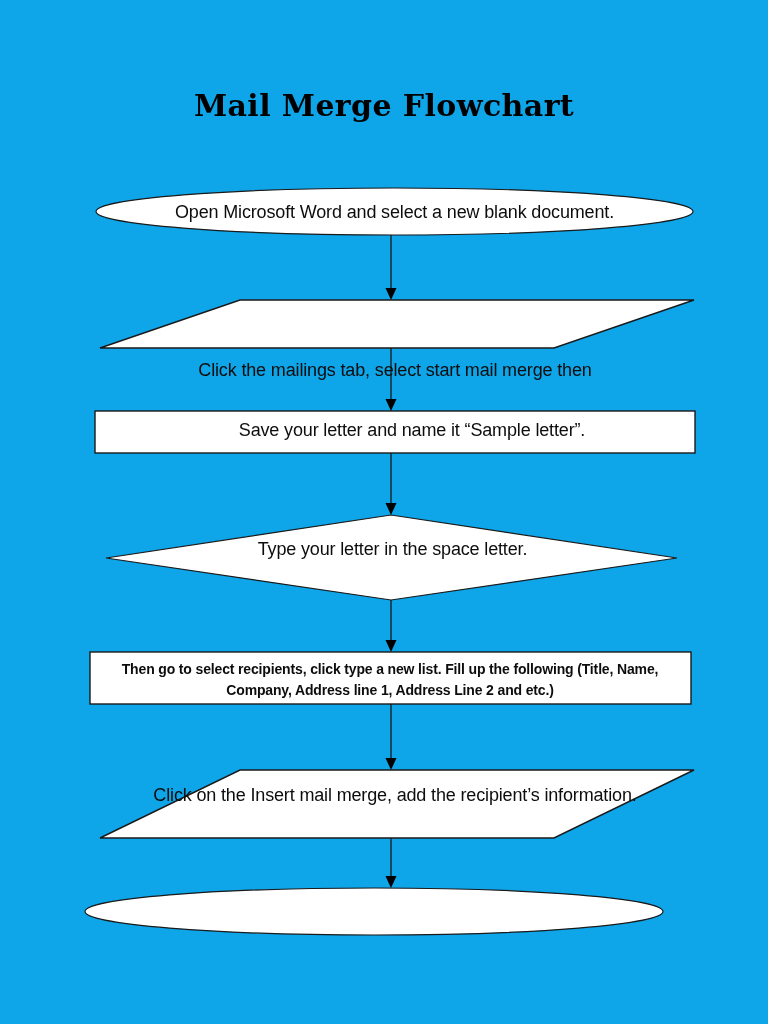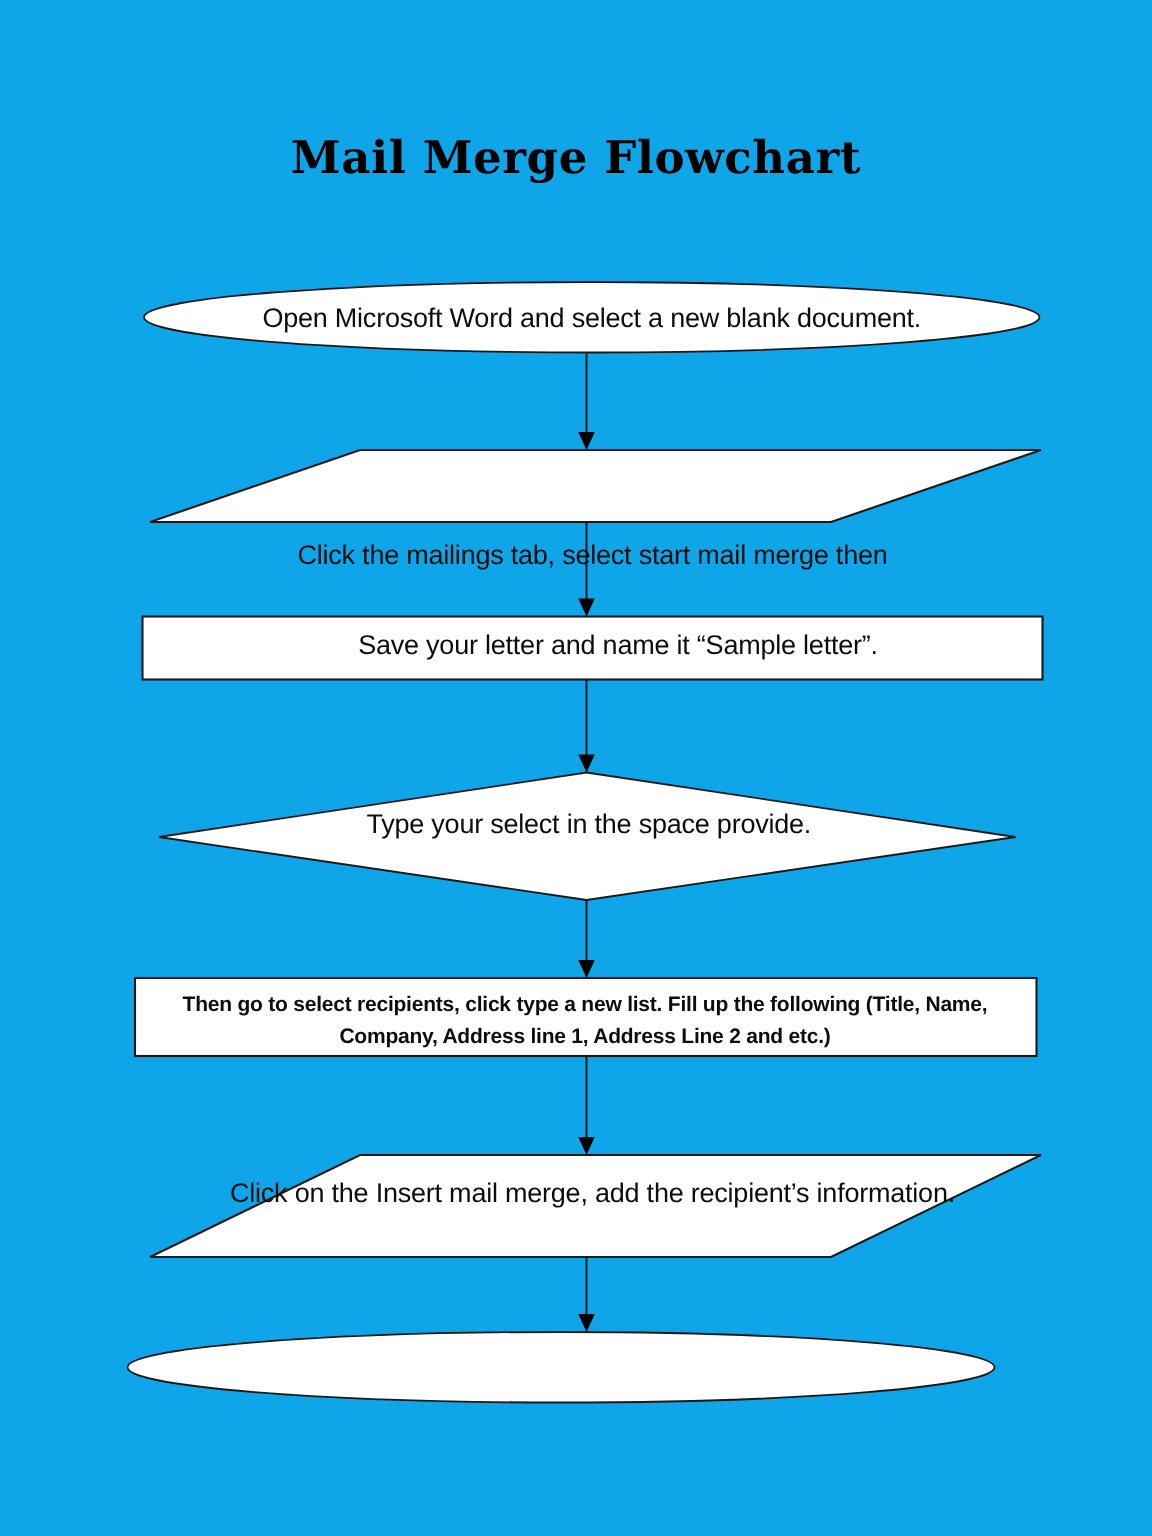--- a/index.html
+++ b/index.html
@@ -138,20 +138,20 @@
 
     <ellipse class="shape-outline thin" cx="374" cy="911.5" rx="289" ry="23.5"></ellipse>
   </svg>
 
   <div class="node-text t-start">Open Microsoft Word and select a new blank document.</div>
 
   <div class="node-text t-mailings">Click the mailings tab, select start mail merge then</div>
 
   <div class="node-text t-save">Save your letter and name it “Sample letter”.</div>
 
-  <div class="node-text t-type">Type your select in the space provide.</div>
+  <div class="node-text t-type">Type your letter in the space letter.</div>
 
   <div class="node-text strongish t-recip">Then go to select recipients, click type a new list. Fill up the following (Title, Name, Company, Address line 1, Address Line 2 and etc.)</div>
 
   <div class="node-text t-insert">Click on the Insert mail merge, add the recipient’s information.</div>
 
 
 </div>
 
 </body></html>

